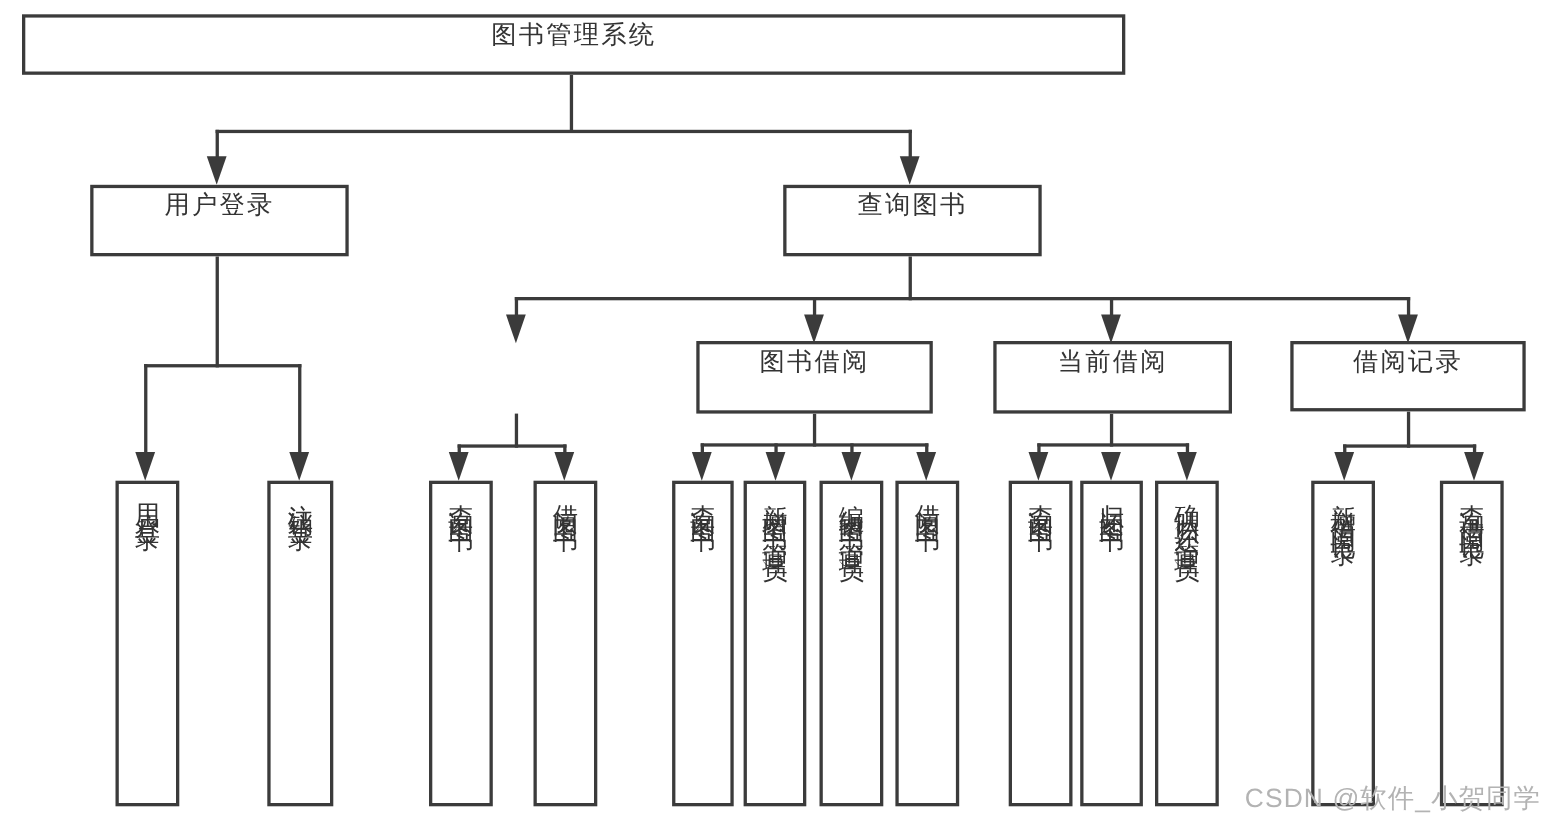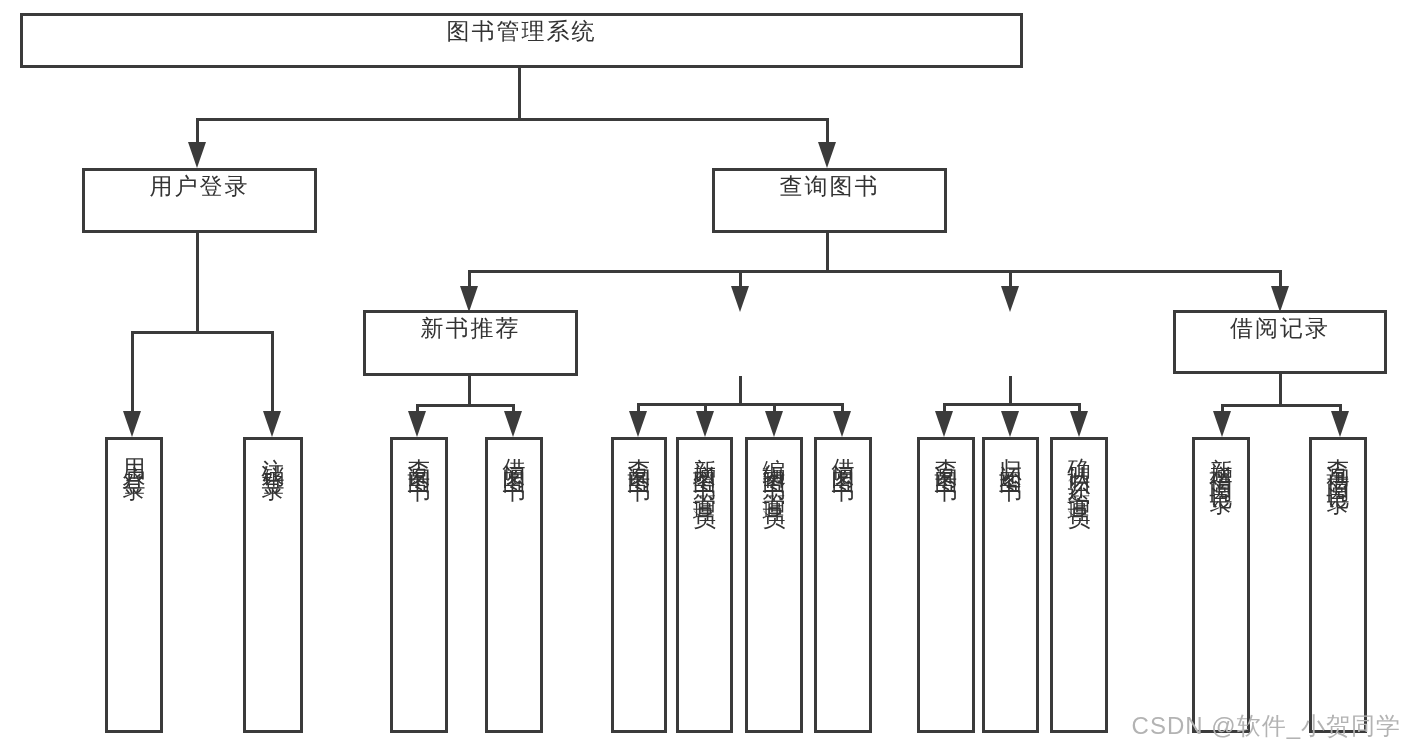--- a/index.html
+++ b/index.html
@@ -131,22 +131,25 @@
     <span>图书管理系统</span>
   </div>
 
   <div class="box h" style="left:82px;top:168px;width:235px;height:65px;">
     <span>用户登录</span>
   </div>
   <div class="box h" style="left:712px;top:168px;width:235px;height:65px;">
     <span>查询图书</span>
   </div>
 
-  <div class="box h" style="left:363px;top:310px;width:215px;height:66px;">
-    <span>新书推荐</span>
+  <div class="box h" style="left:633px;top:310px;width:215px;height:66px;">
+    <span>图书借阅</span>
+  </div>
+  <div class="box h" style="left:903px;top:310px;width:217px;height:66px;">
+    <span>当前借阅</span>
   </div>
   <div class="box h" style="left:1173px;top:310px;width:214px;height:64px;">
     <span>借阅记录</span>
   </div>
 
   <div class="box v" style="left:105px;top:437px;width:58px;height:296px;">
     <span>用户登录</span>
   </div>
   <div class="box v" style="left:243px;top:437px;width:60px;height:296px;">
     <span>注销登录</span>

